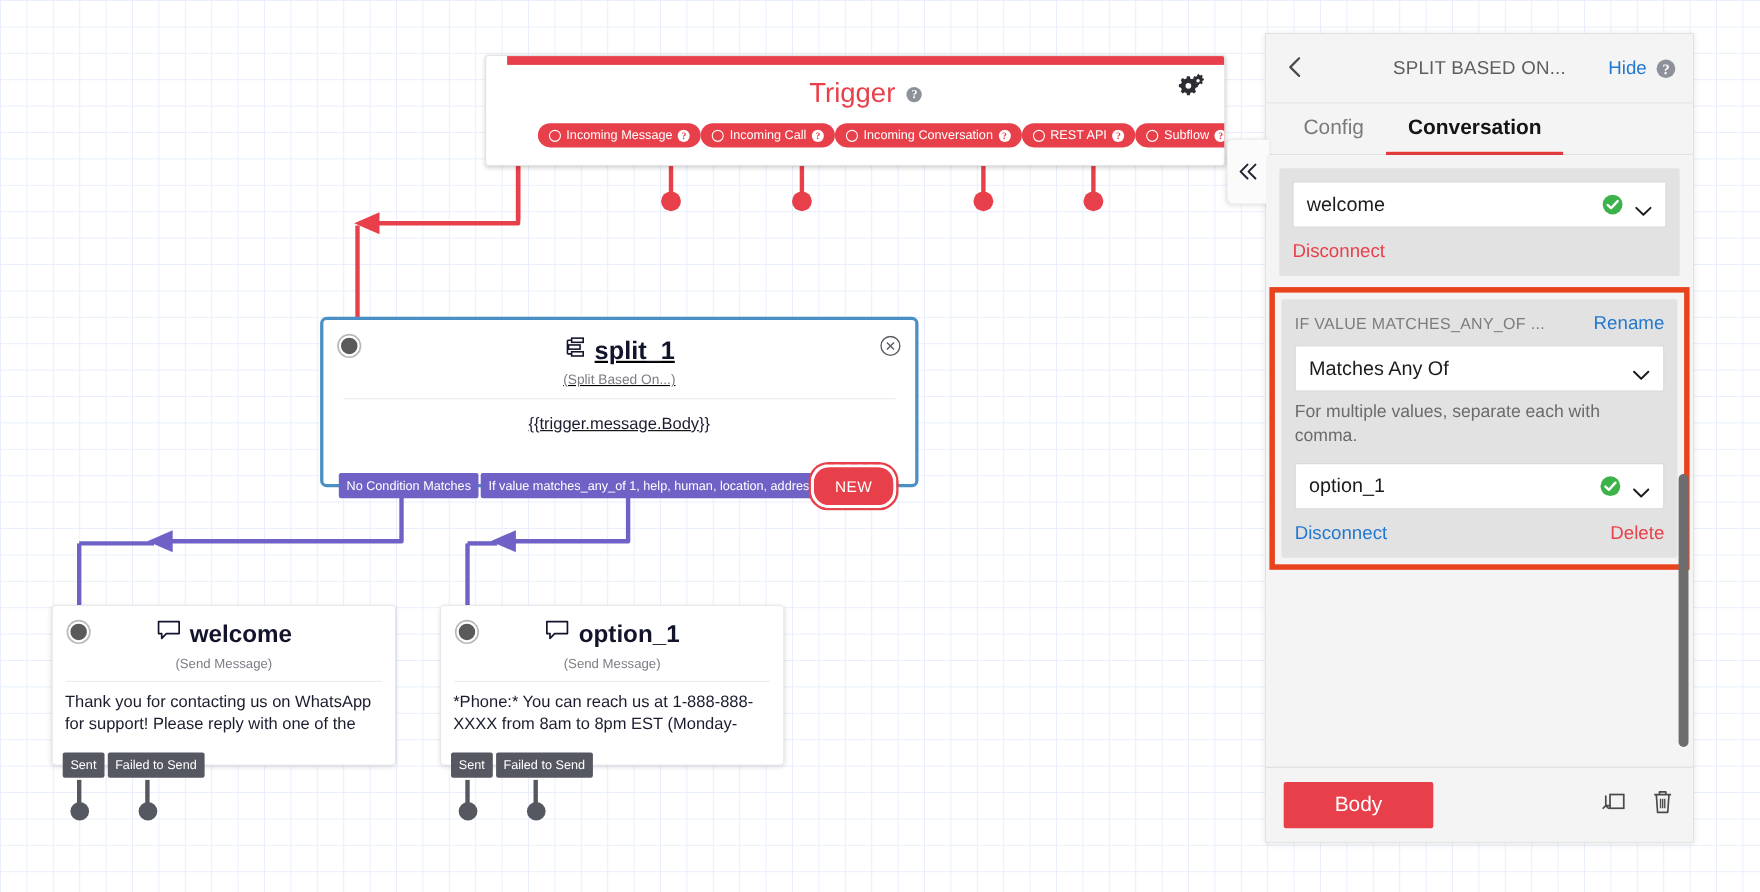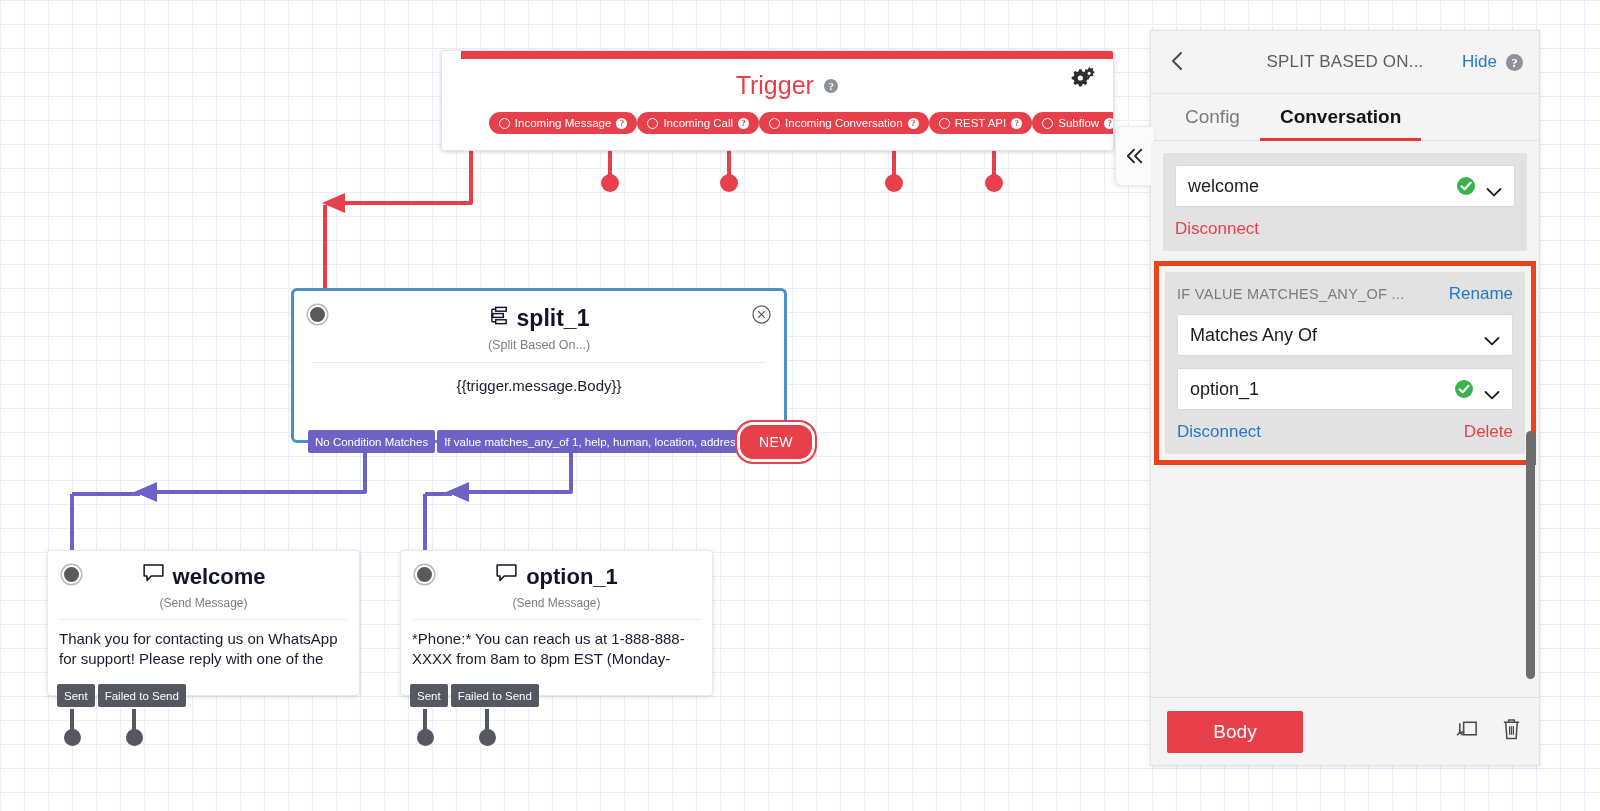--- a/index.html
+++ b/index.html
@@ -114,26 +114,27 @@
     line-height: 11px;
     text-align: center;
     font-weight: bold;
     font-family: "Liberation Serif", serif;
   }
 
   
   #split-node {
     position: absolute;
     left: 291px; top: 288px;
-    width: 496px;
+    width: 544px;
     height: 155px;
     background: #ffffff;
     border: 3px solid #4a90c4;
     border-radius: 6px;
     box-sizing: border-box;
+    text-decoration: underline;
   }
   .node-dot {
     position: absolute;
     left: 14px; top: 14px;
     width: 19px; height: 19px;
     border-radius: 50%;
     background: #5a5a5a;
     border: 2px solid #ffffff;
     box-shadow: 0 0 0 1.5px #b9b9b9;
     box-sizing: border-box;
@@ -715,20 +716,21 @@
             <span>Matches Any Of</span>
             <span class="spacer"></span>
             <span class="caret">
               <svg viewBox="0 0 16 10" width="16" height="10">
                 <path d="M1.5 2 L8 8.3 L14.5 2" fill="none" stroke="#1d1d1d" stroke-width="1.8" stroke-linecap="round" stroke-linejoin="round"></path>
               </svg>
             </span>
           </div>
 
 
+          <div class="helper-text">For multiple values, separate each with comma.</div>
 
           <div class="select-box" style="margin-top:12px;">
             <span>option_1</span>
             <span class="spacer"></span>
             <span class="check-ok">
               <svg viewBox="0 0 20 20" width="20" height="20">
                 <circle cx="10" cy="10" r="9" fill="#3cb34a"></circle>
                 <path d="M5.5 10.3 L8.6 13.3 L14.6 6.8" fill="none" stroke="#ffffff" stroke-width="2.2" stroke-linecap="round" stroke-linejoin="round"></path>
               </svg>
             </span>

